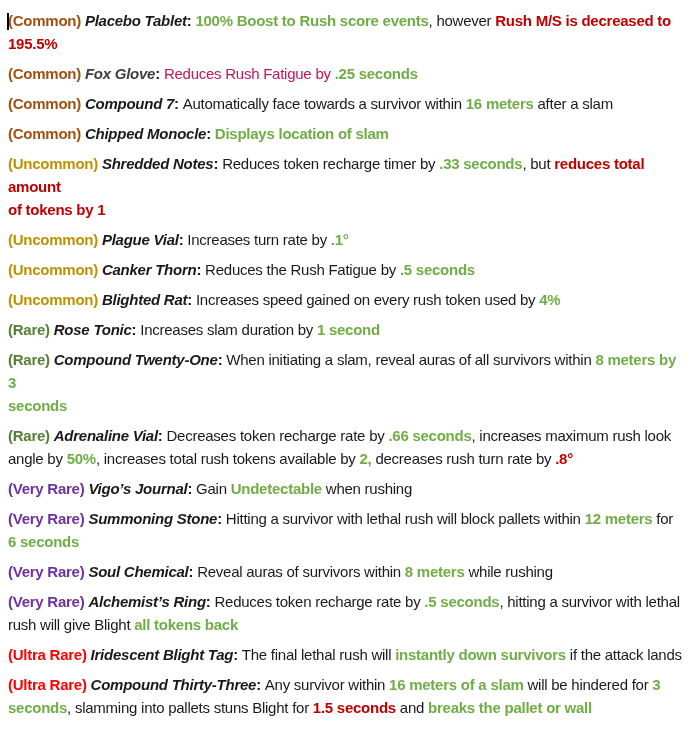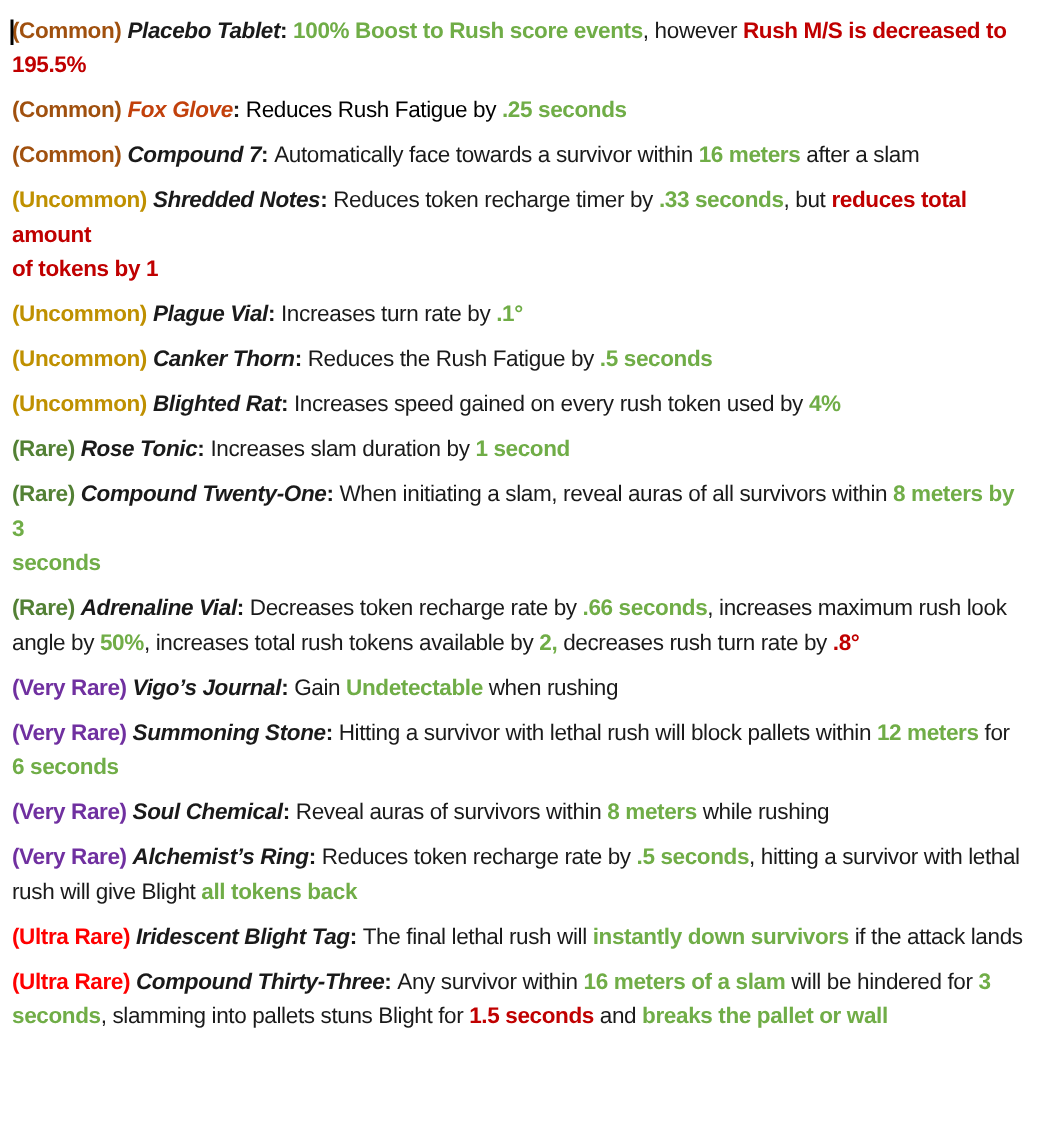--- a/index.html
+++ b/index.html
@@ -51,22 +51,23 @@
   }
 </style>
 </head>
 <body>
 
 <div class="page">
   <span class="caret"></span>
   <div id="doc">
       <p class="entry"><span class="rar" style="color: rgb(160, 80, 14);">(Common)</span> <span class="nm" style="color: rgb(26, 26, 26);">Placebo Tablet</span><span class="cl">: </span><span class="seg-buff" style="color: rgb(112, 173, 71);">100% Boost to Rush score events</span><span class="seg-plain" style="color: rgb(26, 26, 26);">, however </span><span class="seg-nerf" style="color: rgb(192, 0, 0);">Rush M/S is decreased to
 195.5%</span></p>
-      <p class="entry"><span class="rar" style="color: rgb(160, 80, 14);">(Common)</span> <span class="nm" style="color: #c2410c;">Fox Glove</span><span class="cl">: </span><span class="seg-plain" style="color: #000000;">Reduces Rush Fatigue by </span><span class="seg-buff" style="color: rgb(112, 173, 71);">.25 seconds</span></p>
+      <p class="entry"><span class="rar" style="color: rgb(160, 80, 14);">(Common)</span> <span class="nm" style="color: #404040;">Fox Glove</span><span class="cl">: </span><span class="seg-plain" style="color: #be185d;">Reduces Rush Fatigue by </span><span class="seg-buff" style="color: rgb(112, 173, 71);">.25 seconds</span></p>
       <p class="entry"><span class="rar" style="color: rgb(160, 80, 14);">(Common)</span> <span class="nm" style="color: rgb(26, 26, 26);">Compound 7</span><span class="cl">: </span><span class="seg-plain" style="color: rgb(26, 26, 26);">Automatically face towards a survivor within </span><span class="seg-buff" style="color: rgb(112, 173, 71);">16 meters</span><span class="seg-plain" style="color: rgb(26, 26, 26);"> after a slam</span></p>
+      <p class="entry"><span class="rar" style="color: rgb(160, 80, 14);">(Common)</span> <span class="nm" style="color: rgb(26, 26, 26);">Chipped Monocle</span><span class="cl">: </span><span class="seg-buff" style="color: rgb(112, 173, 71);">Displays location of slam</span></p>
       <p class="entry"><span class="rar" style="color: rgb(191, 144, 0);">(Uncommon)</span> <span class="nm" style="color: rgb(26, 26, 26);">Shredded Notes</span><span class="cl">: </span><span class="seg-plain" style="color: rgb(26, 26, 26);">Reduces token recharge timer by </span><span class="seg-buff" style="color: rgb(112, 173, 71);">.33 seconds</span><span class="seg-plain" style="color: rgb(26, 26, 26);">, but </span><span class="seg-nerf" style="color: rgb(192, 0, 0);">reduces total amount
 of tokens by 1</span></p>
       <p class="entry"><span class="rar" style="color: rgb(191, 144, 0);">(Uncommon)</span> <span class="nm" style="color: rgb(26, 26, 26);">Plague Vial</span><span class="cl">: </span><span class="seg-plain" style="color: rgb(26, 26, 26);">Increases turn rate by </span><span class="seg-buff" style="color: rgb(112, 173, 71);">.1°</span></p>
       <p class="entry"><span class="rar" style="color: rgb(191, 144, 0);">(Uncommon)</span> <span class="nm" style="color: rgb(26, 26, 26);">Canker Thorn</span><span class="cl">: </span><span class="seg-plain" style="color: rgb(26, 26, 26);">Reduces the Rush Fatigue by </span><span class="seg-buff" style="color: rgb(112, 173, 71);">.5 seconds</span></p>
       <p class="entry"><span class="rar" style="color: rgb(191, 144, 0);">(Uncommon)</span> <span class="nm" style="color: rgb(26, 26, 26); text-align: center;">Blighted Rat</span><span class="cl">: </span><span class="seg-plain" style="color: rgb(26, 26, 26);">Increases speed gained on every rush token used by </span><span class="seg-buff" style="color: rgb(112, 173, 71);">4%</span></p>
       <p class="entry"><span class="rar" style="color: rgb(83, 129, 53);">(Rare)</span> <span class="nm" style="color: rgb(26, 26, 26);">Rose Tonic</span><span class="cl">: </span><span class="seg-plain" style="color: rgb(26, 26, 26);">Increases slam duration by </span><span class="seg-buff" style="color: rgb(112, 173, 71);">1 second</span></p>
       <p class="entry"><span class="rar" style="color: rgb(83, 129, 53);">(Rare)</span> <span class="nm" style="color: rgb(26, 26, 26);">Compound Twenty-One</span><span class="cl">: </span><span class="seg-plain" style="color: rgb(26, 26, 26);">When initiating a slam, reveal auras of all survivors within </span><span class="seg-buff" style="color: rgb(112, 173, 71);">8 meters by 3
 seconds</span></p>
       <p class="entry"><span class="rar" style="color: rgb(83, 129, 53);">(Rare)</span> <span class="nm" style="color: rgb(26, 26, 26);">Adrenaline Vial</span><span class="cl">: </span><span class="seg-plain" style="color: rgb(26, 26, 26);">Decreases token recharge rate by </span><span class="seg-buff" style="color: rgb(112, 173, 71);">.66 seconds</span><span class="seg-plain" style="color: rgb(26, 26, 26);">, increases maximum rush look
 angle by </span><span class="seg-buff" style="color: rgb(112, 173, 71);">50%</span><span class="seg-plain" style="color: rgb(26, 26, 26);">, increases total rush tokens available by </span><span class="seg-buff" style="color: rgb(112, 173, 71);">2,</span><span class="seg-plain" style="color: rgb(26, 26, 26);"> decreases rush turn rate by </span><span class="seg-nerf" style="color: rgb(192, 0, 0);">.8°</span></p>

